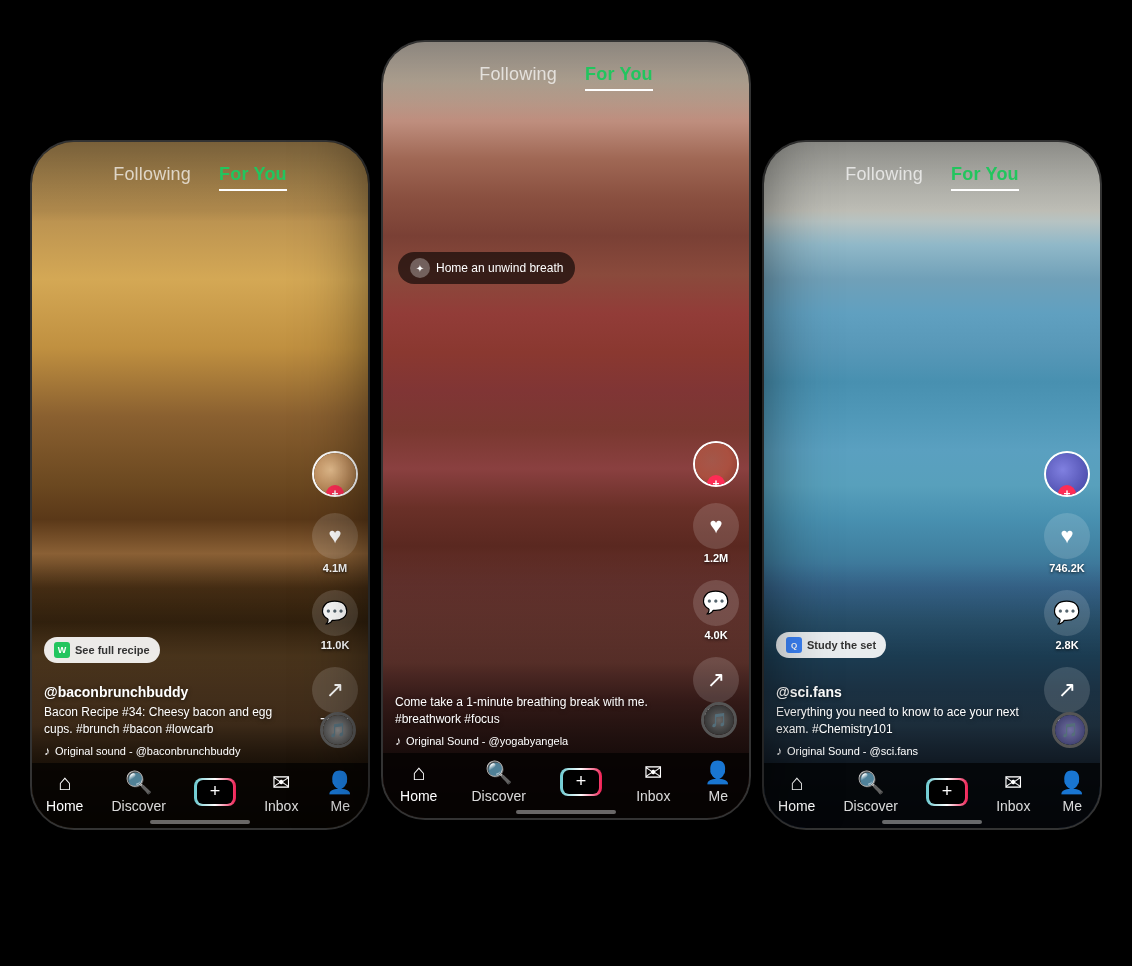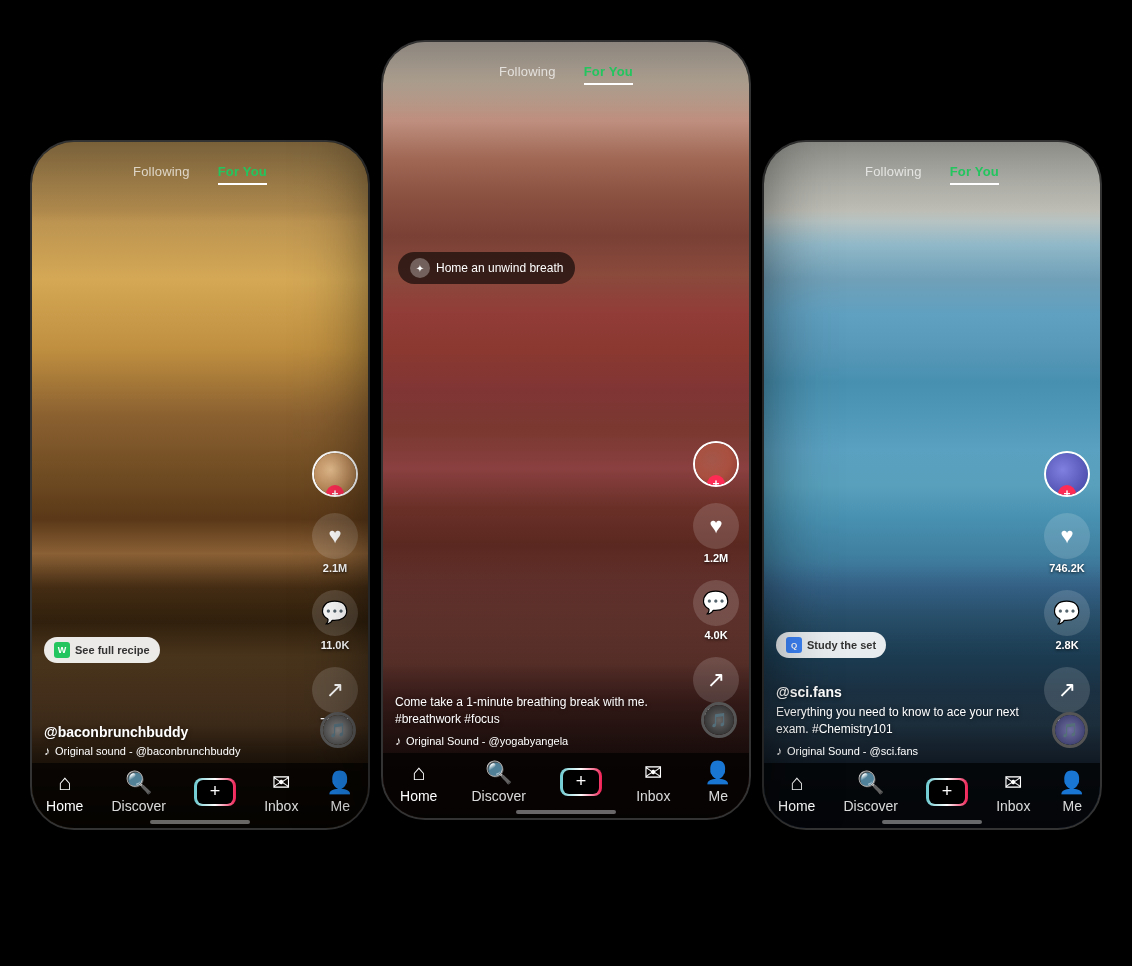--- a/index.html
+++ b/index.html
@@ -123,21 +123,21 @@
       top: 0; left: 0; right: 0;
       display: flex;
       justify-content: center;
       gap: 28px;
       padding: 18px 0 12px;
       z-index: 10;
     }
 
     .nav-tab {
       color: rgba(255,255,255,0.7);
-      font-size: 13px;
+      font-size: 18px;
       font-weight: 500;
       cursor: pointer;
       padding: 4px 0;
       letter-spacing: 0.2px;
     }
 
     .nav-tab.active {
       color: #22c55e;
       font-weight: 700;
       border-bottom: 2px solid #fff;
@@ -495,21 +495,21 @@
 
       <div class="right-sidebar">
         <div class="sidebar-item">
           <div class="avatar-container">
             <div class="avatar-img avatar-cooking"></div>
             <div class="follow-btn">+</div>
           </div>
         </div>
         <div class="sidebar-item">
           <div class="icon-btn">♥</div>
-          <span class="icon-count">2.1M</span>
+          <span class="icon-count">4.1M</span>
         </div>
         <div class="sidebar-item">
           <div class="icon-btn">💬</div>
           <span class="icon-count">11.0K</span>
         </div>
         <div class="sidebar-item">
           <div class="icon-btn">↗</div>
           <span class="icon-count">76.1K</span>
         </div>
       </div>
@@ -518,20 +518,21 @@
         <div class="recipe-icon">W</div>
         <span>See full recipe</span>
       </div>
 
       <div class="music-disc">
         <div class="disc-inner disc-cooking">🎵</div>
       </div>
 
       <div class="bottom-info">
         <div class="username">@baconbrunchbuddy</div>
+        <div class="caption">Bacon Recipe #34: Cheesy bacon and egg cups. #brunch #bacon #lowcarb</div>
         <div class="sound-row">
           <span class="music-note">♪</span>
           <span>Original sound - @baconbrunchbuddy</span>
         </div>
       </div>
 
       <div class="bottom-nav">
         <div class="nav-item active">
           <span class="nav-icon">⌂</span>
           <span class="nav-label">Home</span>

